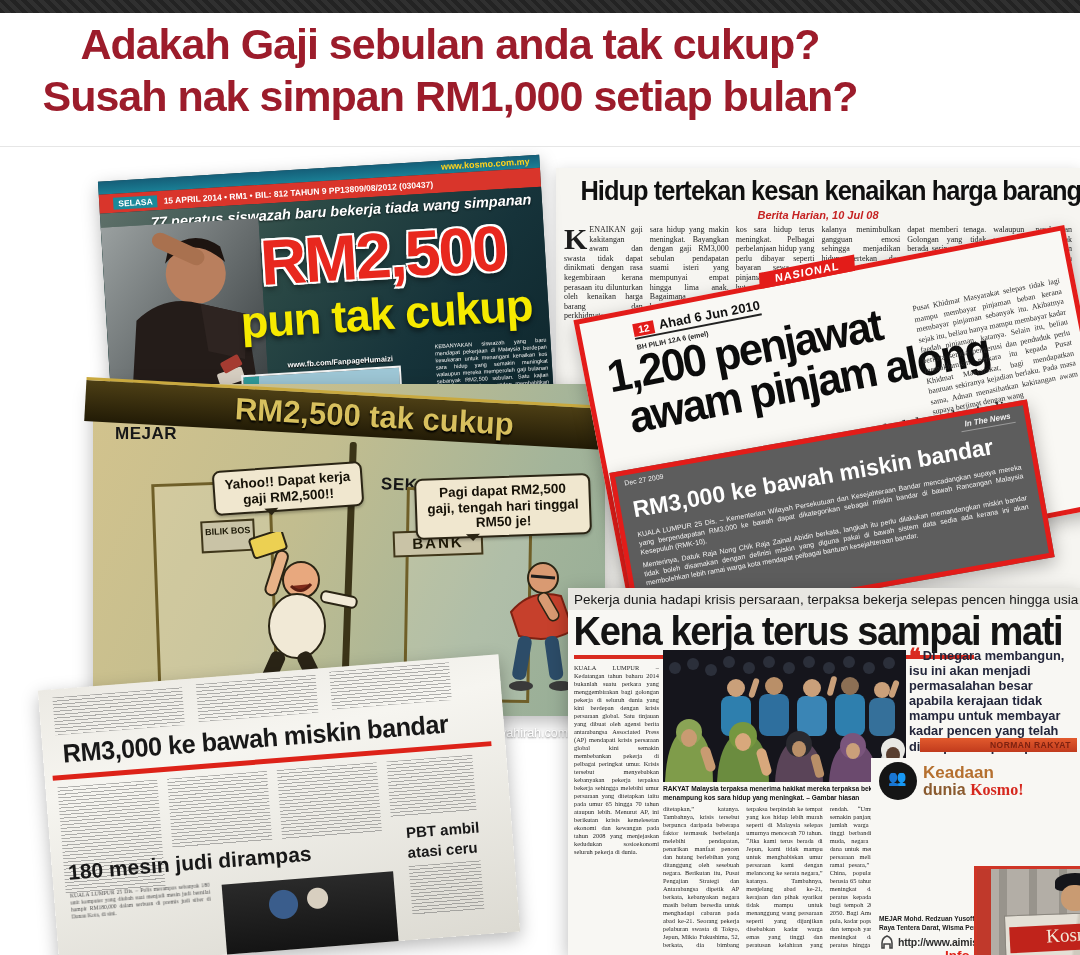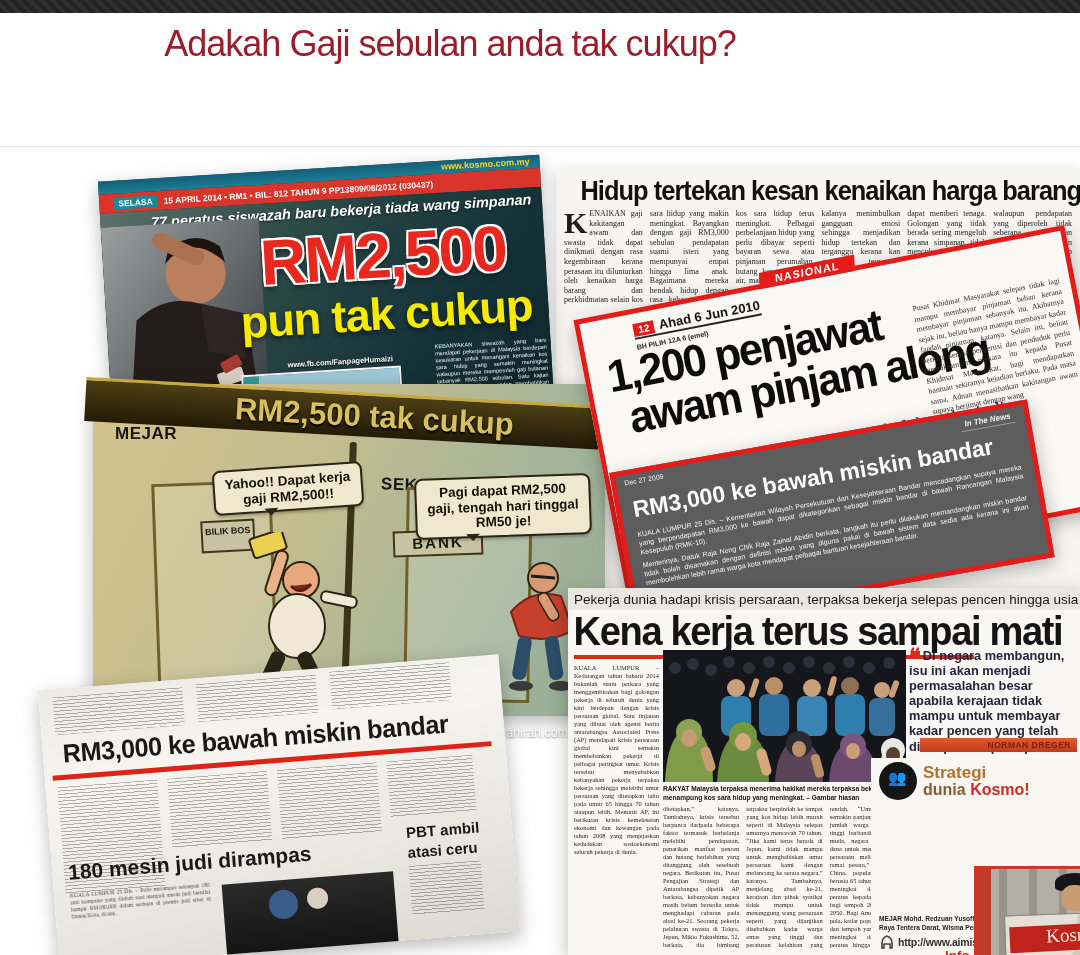--- a/index.html
+++ b/index.html
@@ -3,21 +3,21 @@
 <meta charset="utf-8">
 <style>
   * { margin:0; padding:0; box-sizing:border-box; }
   html,body { width:1080px; height:955px; background:#fff; overflow:hidden;
               font-family:"Liberation Sans", sans-serif; }
 
   
   .topbar { position:absolute; left:0; top:0; width:1080px; height:13px;
             background:repeating-linear-gradient(45deg,#232323 0 4px,#303030 4px 8px); }
   .pagehead { position:absolute; left:0; top:18px; width:900px; text-align:center;
-              color:#9c1c2b; font-weight:normal; font-size:36px; line-height:52px;
+              color:#9c1c2b; font-weight:bold; font-size:43px; line-height:52px;
               letter-spacing:-1px; }
   .divider { position:absolute; left:0; top:146px; width:1080px; height:1px; background:#e6e6e6; }
 
   .collage { position:absolute; left:0; top:147px; width:1080px; height:808px; overflow:hidden; }
   .clip { position:absolute; box-shadow:0 6px 18px rgba(0,0,0,.28); }
 
   
   .kosmo { left:105px; top:21px; width:442px; height:245px; transform:rotate(-3.5deg); background:#12333a; }
   .kosmo .strip-teal { height:13px; background:linear-gradient(#155e78,#1a7f95); color:#ffd21c;
         font-size:9px; font-weight:bold; text-align:right; padding:1px 10px 0 0; }
@@ -156,21 +156,21 @@
   .kena .dreger { position:absolute; left:352px; top:150px; width:157px; height:14px;
         background:linear-gradient(#e25a2d,#c13b1d); color:#7d2110; font-size:8.5px; font-weight:bold;
         text-align:right; padding:2px 6px 0 0; letter-spacing:.5px; }
   .pembaca { position:absolute; left:303px; top:170px; width:209px; height:197px; background:#f8f7f3;
         padding:4px 0 0 8px; }
   .pembaca .brandrow { display:flex; align-items:center; gap:6px; }
   .pembaca .circ { width:38px; height:38px; border-radius:50%; background:#151515; position:relative; flex:none; }
   .pembaca .circ span { position:absolute; left:0; top:7px; width:100%; text-align:center; color:#fff; font-size:15px; }
   .pembaca .b1 { color:#b5702f; font-size:17px; font-weight:900; line-height:1; }
   .pembaca .b2 { color:#8a5a2e; font-size:16px; font-weight:900; line-height:1.1; }
-  .pembaca .b3 { color:#d6281e; }
+  .pembaca .b3 { color:#d6281e;font-family:Liberation Serif, serif; }
   .pembaca .photo { margin-top:4px; width:193px; height:108px; border:3px solid #cf3526; position:relative;
         background:linear-gradient(90deg,#c0392b 0 14px,transparent 14px),
                    repeating-linear-gradient(90deg,#b3aea6 0 22px,#98948c 22px 30px),
                    #b9b4ac; overflow:hidden; }
   .pembaca .beret { position:absolute; left:78px; top:4px; width:40px; height:18px;
         background:#15151a; border-radius:50% 50% 20% 20%; }
   .pembaca .face { position:absolute; left:84px; top:16px; width:28px; height:26px;
         background:#c99b72; border-radius:45%; }
   .pembaca .paper { position:absolute; left:28px; top:44px; width:138px; height:62px;
         background:linear-gradient(100deg,#e4e0d6 49%,#cfcabe 51%); transform:rotate(-2deg);
@@ -185,27 +185,29 @@
 
   svg { display:block; }
 </style>
 </head>
 <body>
 
 <div class="topbar"></div>
 
 <div class="pagehead">
   <div>Adakah Gaji sebulan anda tak cukup?</div>
+  <div>Susah nak simpan RM1,000 setiap bulan?</div>
 </div>
 <div class="divider"></div>
 
 <div class="collage">
 
   <div class="clip hidup">
     <h2>Hidup tertekan kesan kenaikan harga barang</h2>
+    <div class="src">Berita Harian, 10 Jul 08</div>
     <div class="cols">KENAIKAN gaji kakitangan awam dan swasta tidak dapat dinikmati dengan rasa kegembiraan kerana perasaan itu dilunturkan oleh kenaikan harga barang dan perkhidmatan selain kos sara hidup yang makin meningkat. Bayangkan dengan gaji RM3,000 sebulan pendapatan suami isteri yang mempunyai empat hingga lima anak. Bagaimana mereka hendak hidup dengan rasa keharmonian jika kos sara hidup terus meningkat. Pelbagai perbelanjaan hidup yang perlu dibayar seperti bayaran sewa atau pinjaman perumahan, hutang kereta, api dan air, makan minum serta persekolahan anak-anak. Keadaan ini ada kalanya menimbulkan gangguan emosi sehingga menjadikan hidup tertekan dan terganggu kerana kan emosinya terganggu lantaran si isteri cepat naik darah dan anak-anak kurang mendapat makanan enak yang dapat memberi tenaga. Golongan yang tidak berada sering mengeluh kerana simpanan tidak mencukupi, tetapi mereka tetap berusaha untuk memastikan keluarga dapat meneruskan kehidupan dengan sempurna walaupun pendapatan yang diperoleh tidak seberapa dan perbelanjaan makin bertambah pada setiap bulan berikutnya.</div>
   </div>
 
   <div class="clip kosmo">
     <div class="strip-teal">
       <span>www.kosmo.com.my</span>
     </div>
     <div class="strip-red">
       <span class="day">SELASA</span>
       <span>15 APRIL 2014  •  RM1  •  BIL: 812  TAHUN 9   PP13809/08/2012 (030437)</span>
@@ -391,29 +393,29 @@
         </g>
       </svg>
     </div>
 
     <div class="caption">RAKYAT Malaysia terpaksa menerima hakikat mereka terpaksa bekerja selagi hayat masih ada untuk menampung kos sara hidup yang meningkat. – Gambar hiasan</div>
     <div class="cols">ditetapkan,” katanya. Tambahnya, krisis tersebut berpunca daripada beberapa faktor termasuk berbelanja melebihi pendapatan, penarikan manfaat pencen dan hutang berlebihan yang ditanggung oleh sesebuah negara. Berikutan itu, Pusat Pengajian Strategi dan Antarabangsa dipetik AP berkata, kebanyakan negara masih belum bersedia untuk menghadapi cabaran pada abad ke-21. Seorang pekerja pelaburan swasta di Tokyo, Jepun, Mikio Fukushima, 52, berkata, dia bimbang terpaksa berpindah ke tempat yang kos hidup lebih murah seperti di Malaysia selepas umurnya mencecah 70 tahun. “Jika kami terus berada di Jepun, kami tidak mampu untuk menghabiskan umur persaraan kami dengan melancong ke serata negara,” katanya. Tambahnya, menjelang abad ke-21, kerajaan dan pihak syarikat tidak mampu untuk menanggung wang persaraan seperti yang dijanjikan disebabkan kadar warga emas yang tinggi dan peratusan kelahiran yang rendah. “Umur manusia semakin panjang dan apabila jumlah warga emas lebih tinggi berbanding golongan muda, negara memerlukan dana untuk membayar wang persaraan melibatkan lebih ramai pesara,” katanya. Di China, populasi penduduk berusia 65 tahun ke atas akan meningkat daripada 11 peratus kepada 42 peratus bagi tempoh 2010 sehingga 2050. Bagi Amerika Syarikat pula, kadar populasi bagi usia dan tempoh yang sama akan meningkat daripada 20 peratus hingga 35 peratus. Oleh demikian, kerajaan di sana mengambil keputusan untuk meningkatkan usia persaraan dan menarik balik manfaat pencen yang diberikan.</div>
 
     <div class="quote">
       <span class="qmark">❝</span><span>Di negara membangun, isu ini akan menjadi permasalahan besar apabila kerajaan tidak mampu untuk membayar kadar pencen yang telah ditetapkan kepada pesara</span>
     </div>
-    <div class="dreger">NORMAN DREGER</div>
+    <div class="dreger">NORMAN RAKYAT</div>
 
     <div class="pembaca">
       <div class="brandrow">
         <div class="circ">
             <span>👥</span>
           </div>
         <div>
-          <div class="b1">Strategi</div>
+          <div class="b1">Keadaan</div>
           <div class="b2">
             <span>dunia</span>
             <span class="b3">Kosmo!</span>
           </div>
         </div>
       </div>
       <div class="photo">
         <div class="beret"></div>
         <div class="face"></div>
         <div class="paper">

